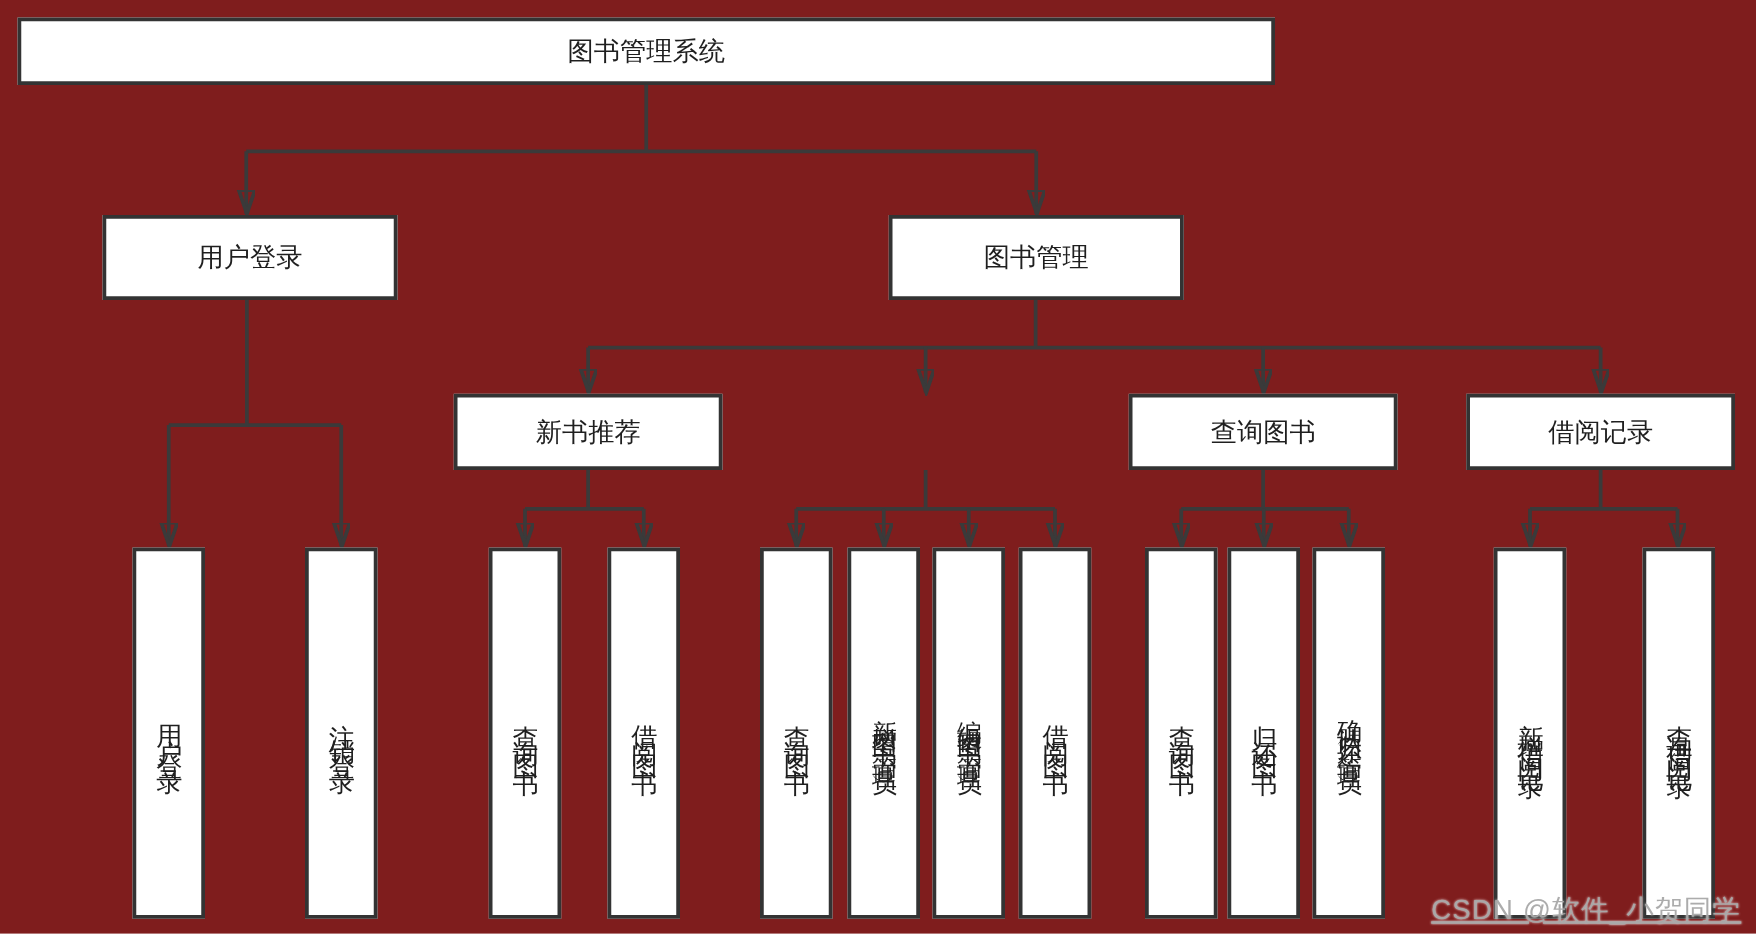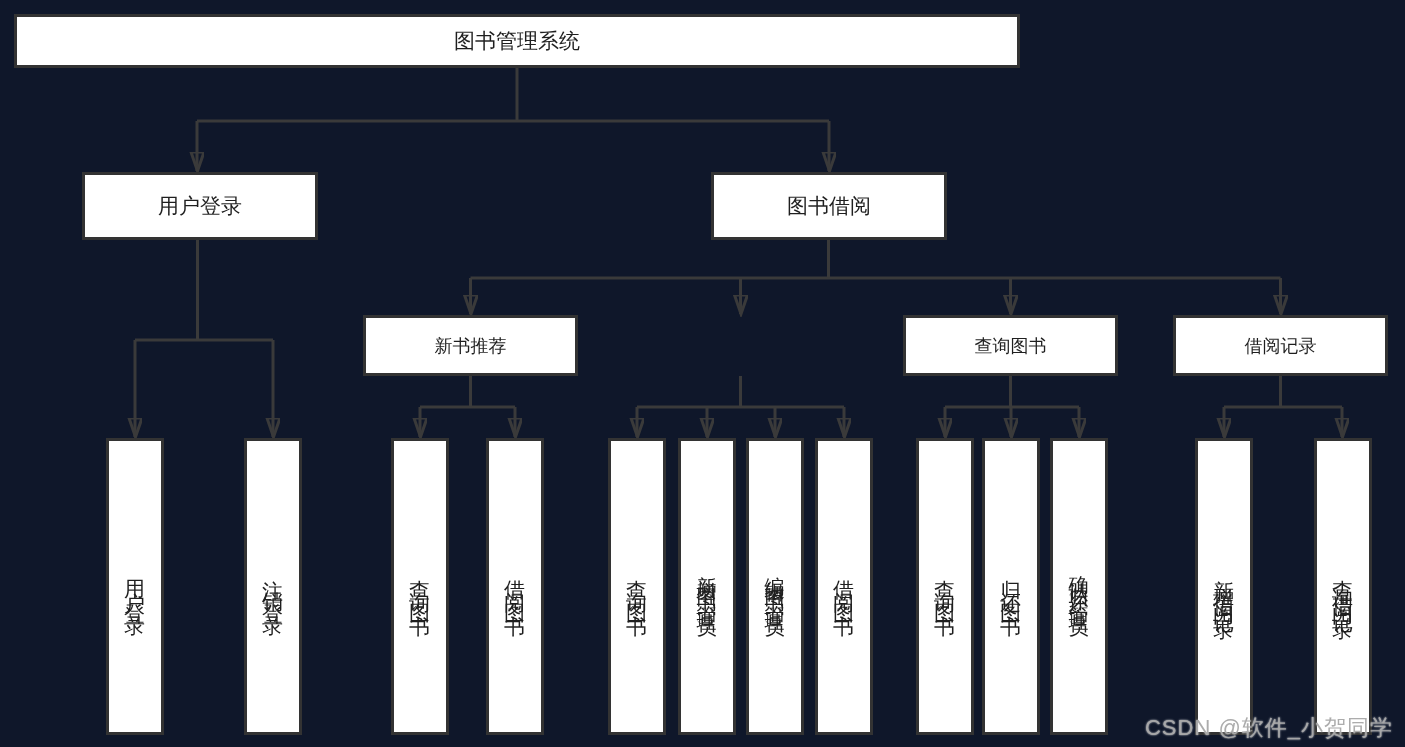--- a/index.html
+++ b/index.html
@@ -1,20 +1,20 @@
 <!DOCTYPE html>
 <html><head>
 <meta charset="utf-8">
 <style>
   html, body { margin: 0; padding: 0; background: #ffffff; }
   .canvas {
     position: relative;
     width: 1405px;
     height: 747px;
-    background: #0f172a;
+    background: #7f1d1d;
     font-family: "Liberation Sans", sans-serif;
     overflow: hidden;
   }
   .connectors {
     position: absolute;
     left: 0; top: 0;
     width: 1405px; height: 747px;
   }
   .connectors path {
     stroke: #3a3a3a;
@@ -27,41 +27,42 @@
     background: #ffffff;
     border: 3px solid #333333;
     display: flex;
     align-items: center;
     justify-content: center;
     color: #1f1f1f;
     font-weight: 500;
   }
   .root  { left: 14px; top: 14px; width: 1006px; height: 54px; font-size: 21px; }
   .lvl2  { top: 172px; width: 236px; height: 68px; font-size: 21px; }
-  .lvl3  { top: 315px; width: 215px; height: 61px; font-size: 18px; }
+  .lvl3  { top: 315px; width: 215px; height: 61px; font-size: 21px; }
   .lvl4  { top: 438px; width: 58px; height: 297px; }
   .vtext {
     writing-mode: vertical-rl;
     text-orientation: mixed;
     font-size: 21px;
     letter-spacing: 12px;
     line-height: 1;
     white-space: nowrap;
   }
   .l6 .vtext { letter-spacing: 8px; }
   .l9 .vtext { letter-spacing: 6px; font-size: 20px; }
   .watermark {
     position: absolute;
     right: 12px;
     bottom: 4px;
     font-size: 22px;
     color: rgba(168,168,168,0.95);
     text-shadow: 0 0 2px rgba(255,255,255,0.9);
     z-index: 5;
     letter-spacing: 1px;
+    text-decoration: underline;
   }
 </style>
 </head>
 <body>
 
 <div class="canvas">
 
   <svg class="connectors" width="1405" height="747" viewBox="0 0 1405 747">
     <defs>
       <marker id="arw" markerUnits="userSpaceOnUse" markerWidth="22" markerHeight="16" refX="19" refY="7" orient="auto">
@@ -106,21 +107,21 @@
   </svg>
 
   <div class="box root">
     <span>图书管理系统</span>
   </div>
 
   <div class="box lvl2" style="left:82px">
     <span>用户登录</span>
   </div>
   <div class="box lvl2" style="left:711px">
-    <span>图书借阅</span>
+    <span>图书管理</span>
   </div>
 
   <div class="box lvl3" style="left:363px">
     <span>新书推荐</span>
   </div>
   <div class="box lvl3" style="left:903px">
     <span>查询图书</span>
   </div>
   <div class="box lvl3" style="left:1173px">
     <span>借阅记录</span>

